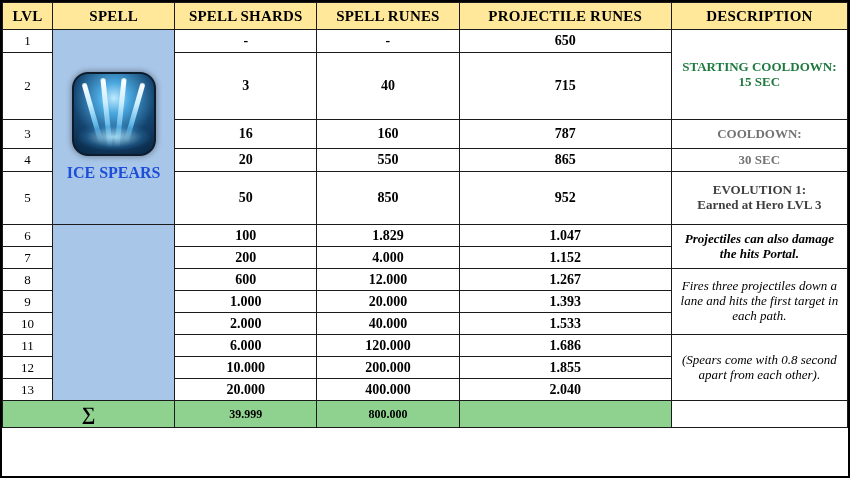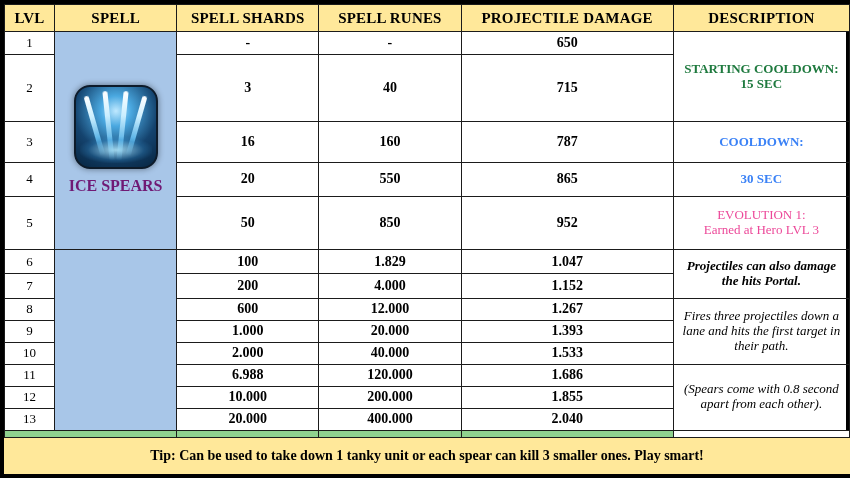--- a/index.html
+++ b/index.html
@@ -6,21 +6,21 @@
   body{
     width:850px;height:478px;
     background:#ffffff;
     font-family:"Liberation Serif", serif;
     overflow:hidden;
   }
   .sheet{
     position:relative;
     width:850px;height:478px;
     box-sizing:border-box;
-    border:4px solid #000000;
+    border:2px solid #000000;
     background:#ffffff;
   }
   table{
     border-collapse:collapse;
     width:846px;
     table-layout:fixed;
   }
   td,th{
     border:1px solid #1b1b1b;
     font-size:13px;
@@ -79,38 +79,38 @@
   .icon .s4{left:58px;top:8px;height:62px;transform:rotate(16deg);}
   .icon .glow{
     position:absolute;left:50%;top:62%;
     width:72px;height:26px;margin-left:-36px;
     background:radial-gradient(ellipse at center, rgba(180,235,255,.85) 0%, rgba(60,150,210,.25) 55%, rgba(0,0,0,0) 75%);
   }
   .spellname{
     margin-top:8px;
     font-size:16px;
     font-weight:bold;
-    color:#701a75;
+    color:#1d4ed8;
     font-family:"Liberation Serif", serif;
   }
 
   
   .num{font-weight:bold;font-size:14px;}
   .lvl{font-size:13px;}
 
   
   .desc{
     font-size:13px;
     line-height:1.15;
-    padding:9px 5px;
+    padding:3px 5px;
     margin-left:8px;
   }
   .desc .start{color:#1f7a3f;font-weight:bold;}
-  .desc .cool{color:#3b82f6;font-weight:bold;}
-  .desc .evo{color:#ec4899;font-weight:normal;}
+  .desc .cool{color:#737373;font-weight:bold;}
+  .desc .evo{color:#404040;font-weight:bold;}
   .desc .ital{font-style:italic;font-weight:bold;}
   .desc .ital2{font-style:italic;}
   .desc .ital3{font-style:italic;font-weight:normal;}
 
   
   .sum td{
     background:#8fd18f;
     font-weight:bold;
     font-size:12px;
     height:26px;
@@ -142,21 +142,21 @@
         <col class="c-dmg">
         <col class="c-desc">
     </colgroup>
 
     <tbody>
         <tr class="hdr">
       <th>LVL</th>
       <th>SPELL</th>
       <th>SPELL SHARDS</th>
       <th>SPELL RUNES</th>
-      <th>PROJECTILE DAMAGE</th>
+      <th>PROJECTILE RUNES</th>
       <th>DESCRIPTION</th>
     </tr>
 
     <tr>
       <td class="lvl" style="height:22px">1</td>
       <td class="spellcell" rowspan="5">
         <div class="spellwrap">
           <div class="icon">
             <span class="spear s1"></span>
             <span class="spear s2"></span>
@@ -231,41 +231,41 @@
       <td class="num">4.000</td>
       <td class="num">1.152</td>
     </tr>
 
     <tr>
       <td class="lvl" style="height:21px">8</td>
       <td class="num">600</td>
       <td class="num">12.000</td>
       <td class="num">1.267</td>
       <td class="desc" rowspan="3">
-        <div class="ital2">Fires three projectiles down a lane and hits the first target in their path.</div>
+        <div class="ital2">Fires three projectiles down a lane and hits the first target in each path.</div>
       </td>
     </tr>
 
     <tr>
       <td class="lvl" style="height:21px">9</td>
       <td class="num">1.000</td>
       <td class="num">20.000</td>
       <td class="num">1.393</td>
     </tr>
 
     <tr>
       <td class="lvl" style="height:21px">10</td>
       <td class="num">2.000</td>
       <td class="num">40.000</td>
       <td class="num">1.533</td>
     </tr>
 
     <tr>
       <td class="lvl" style="height:21px">11</td>
-      <td class="num">6.988</td>
+      <td class="num">6.000</td>
       <td class="num">120.000</td>
       <td class="num">1.686</td>
       <td class="desc" rowspan="3">
         <div class="ital3">(Spears come with 0.8 second apart from each other).</div>
       </td>
     </tr>
 
     <tr>
       <td class="lvl" style="height:21px">12</td>
       <td class="num">10.000</td>
@@ -283,16 +283,13 @@
     <tr class="sum">
       <td colspan="2" class="sigma">∑</td>
       <td>39.999</td>
       <td>800.000</td>
       <td></td>
       <td style="background:#ffffff"></td>
     </tr>
   </tbody>
     </table>
 
-  <div class="tip">
-    <span>Tip: Can be used to take down 1 tanky unit or each spear can kill 3 smaller ones. Play smart!</span>
-  </div>
 </div>
 
 </body></html>

